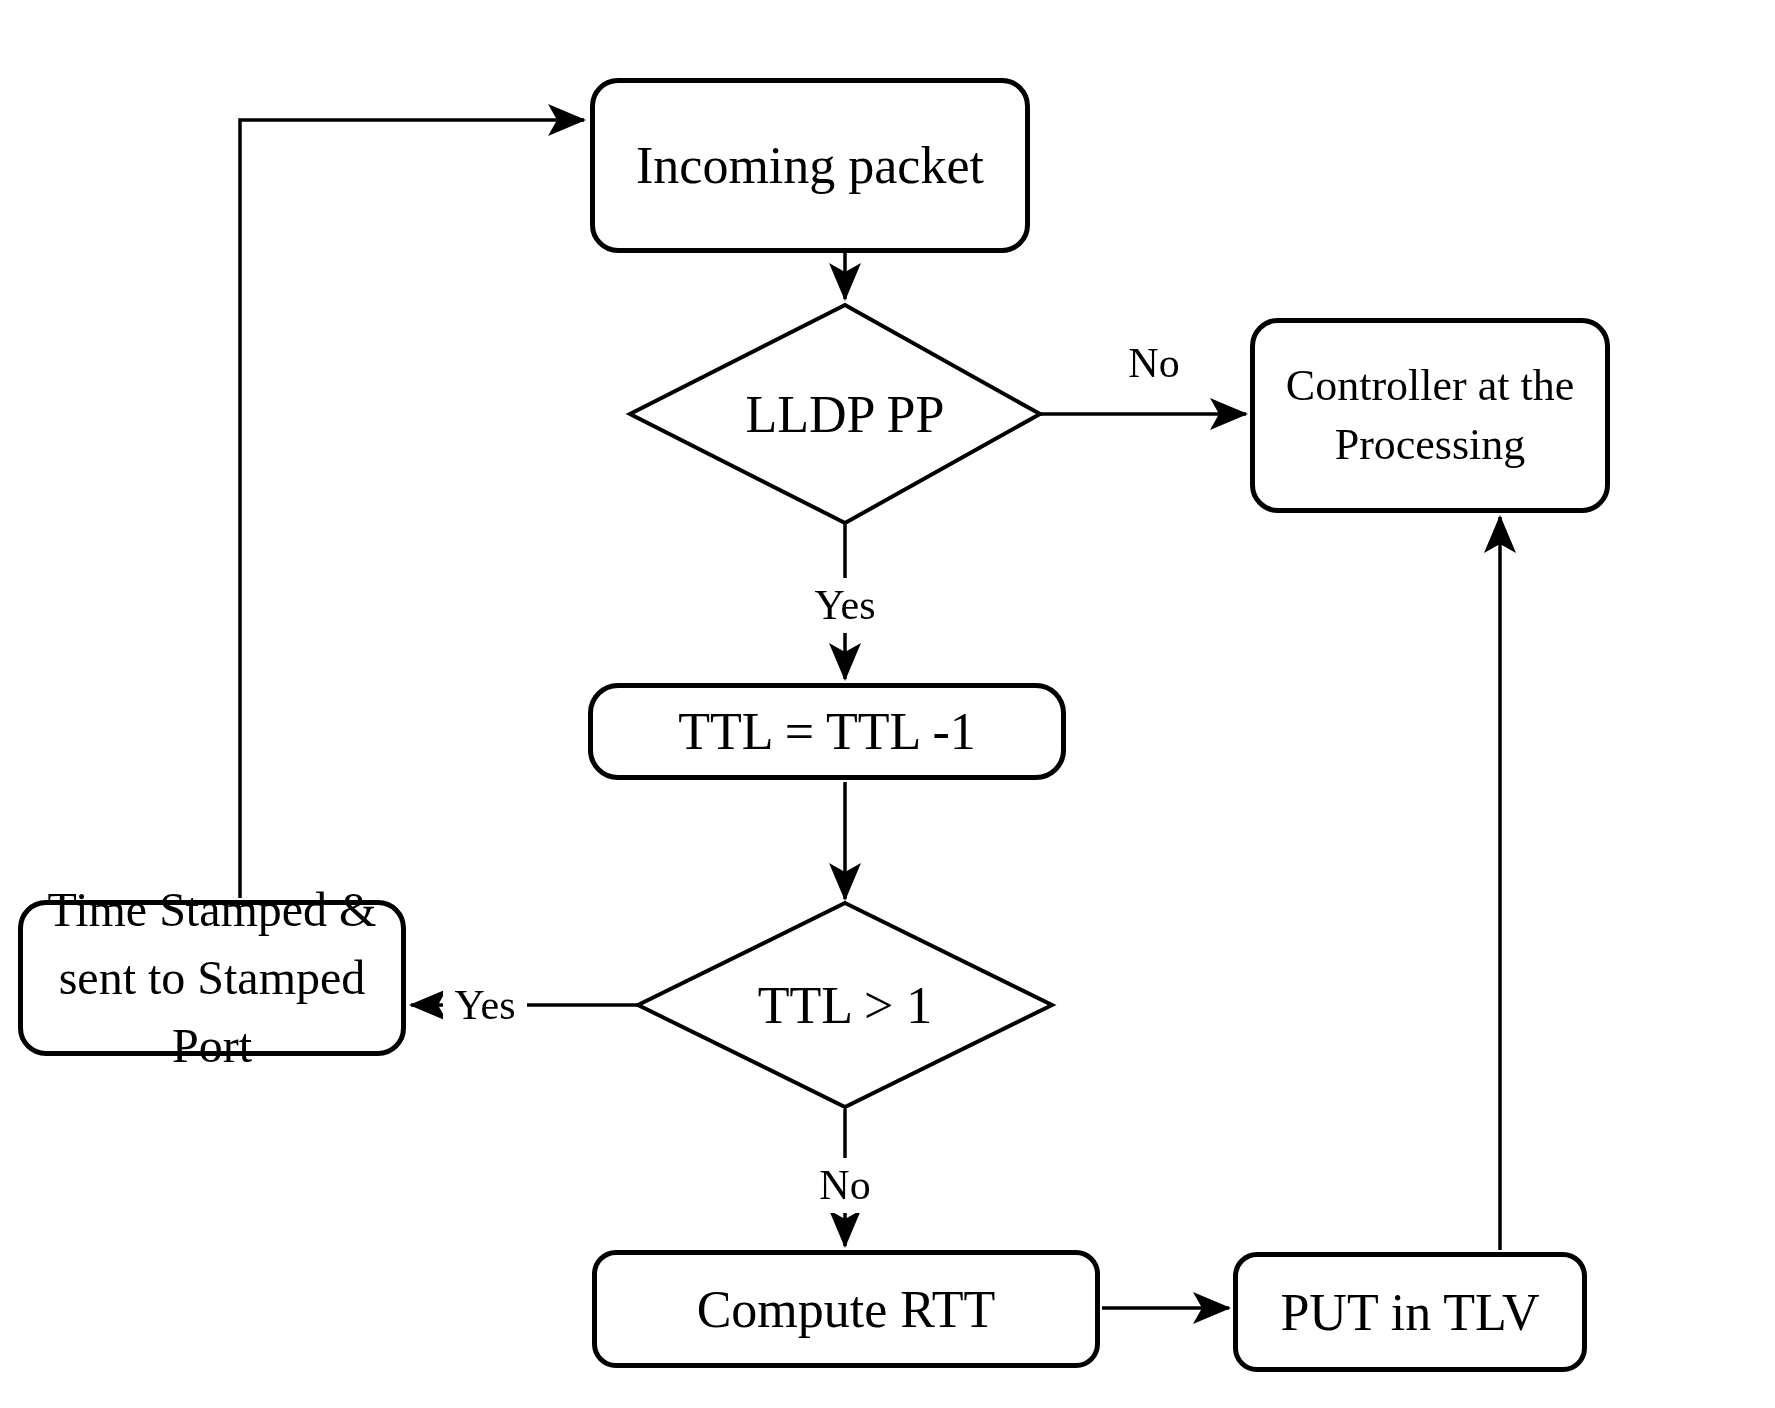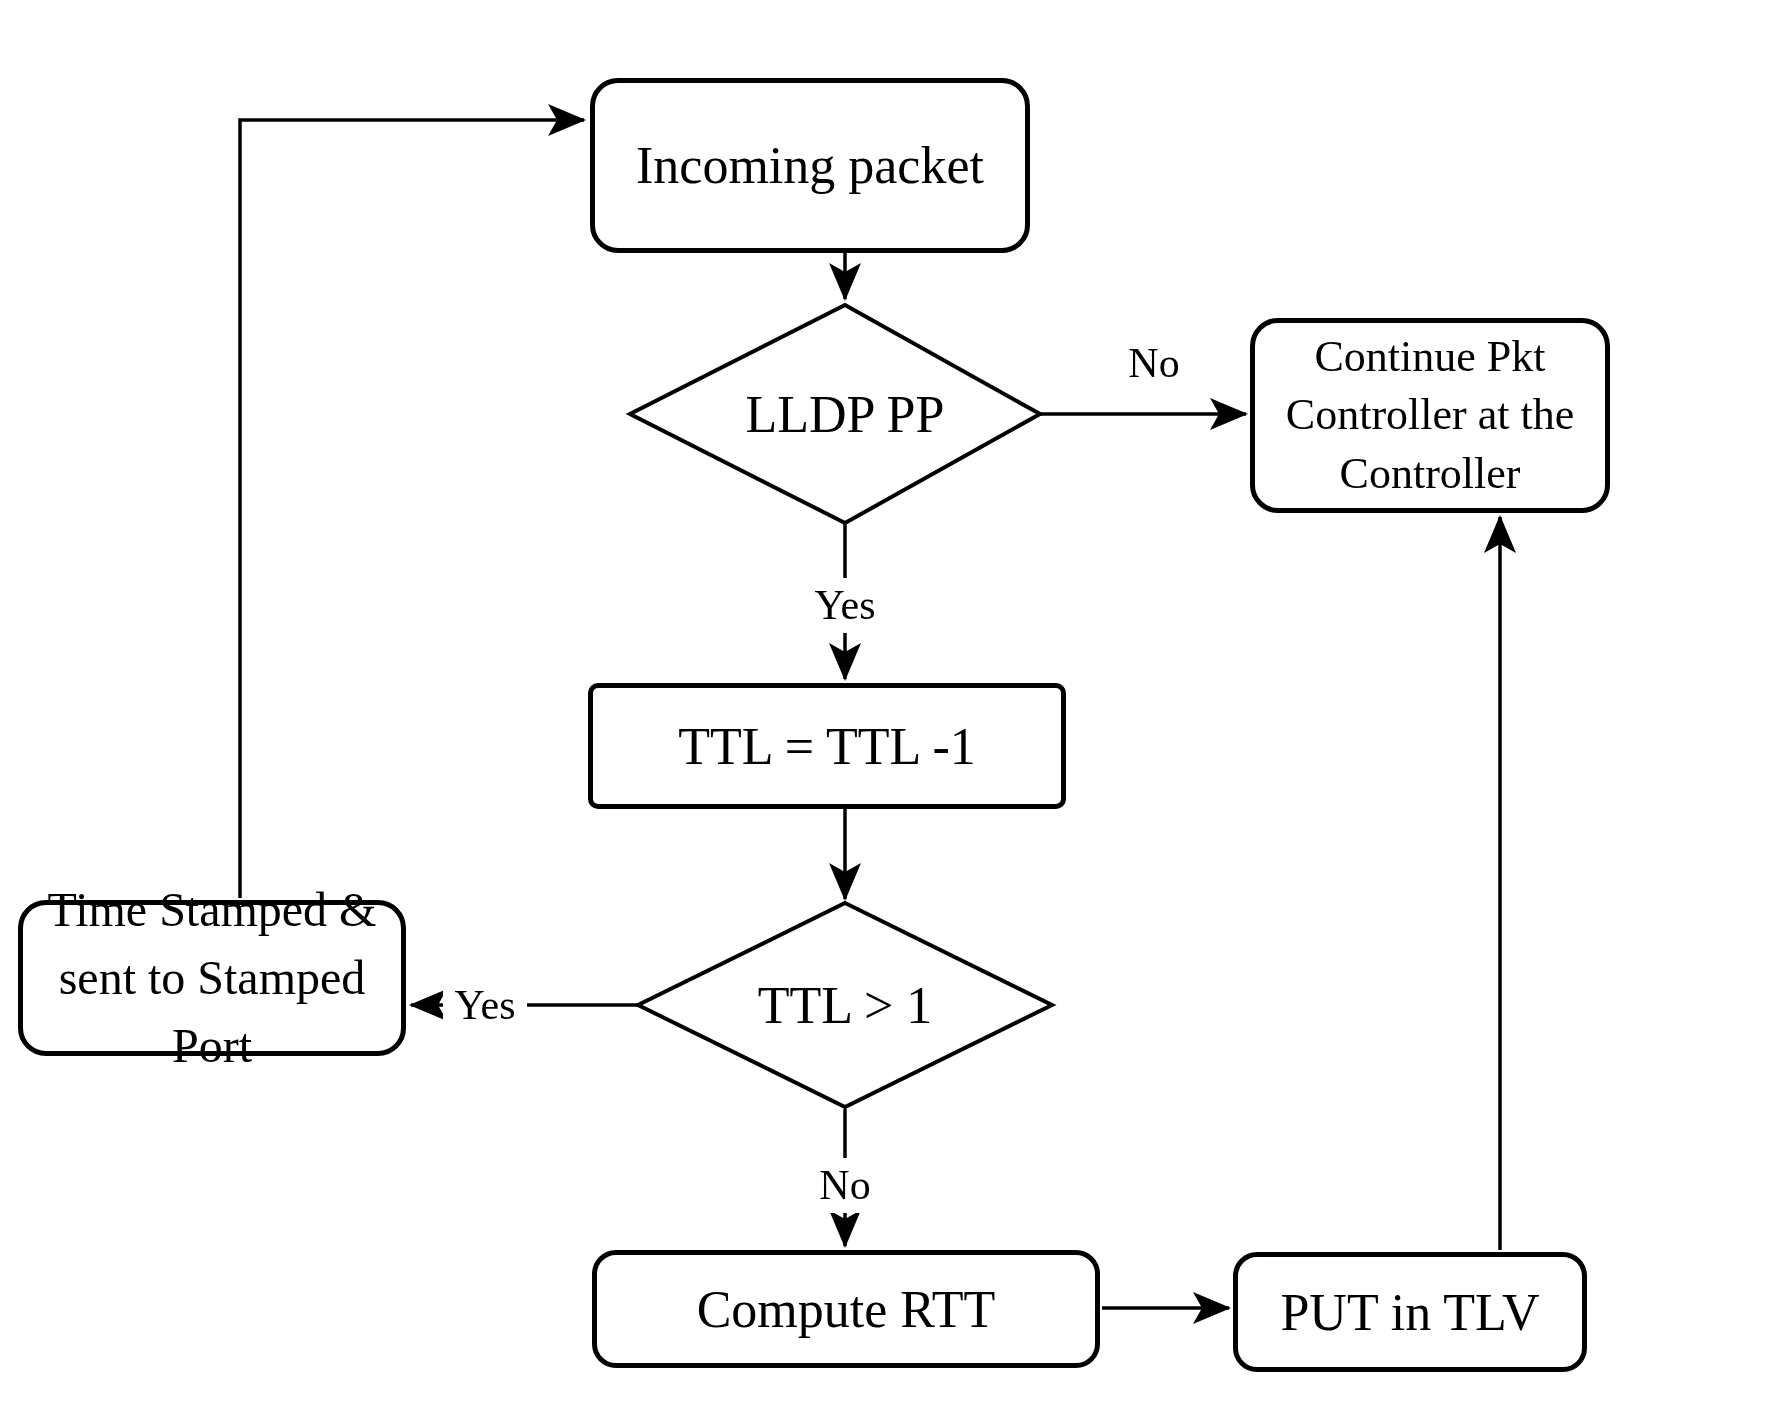--- a/index.html
+++ b/index.html
@@ -79,26 +79,25 @@
     <path d="M1102,1308 L1229,1308" fill="none" stroke="#000000" stroke-width="3.5" marker-end="url(#arrow)"></path>
     <path d="M1500,1250 L1500,517" fill="none" stroke="#000000" stroke-width="3.5" marker-end="url(#arrow)"></path>
     <path d="M240,898 L240,120 L584,120" fill="none" stroke="#000000" stroke-width="3.5" marker-end="url(#arrow)"></path>
   </svg>
 
   <div class="node" style="left:590px; top:30px; width:440px; height:175px;margin-top:48px;">
     <div>Incoming packet</div>
   </div>
 
   <div class="node small-text" style="left:1250px; top:318px; width:360px; height:195px;">
-    <div>Continue Pkt</div>
     <div>Controller at the</div>
-    <div>Controller</div>
+    <div>Processing</div>
   </div>
 
-  <div class="node" style="left:588px; top:683px; width:478px; height:126px; border-radius:10px;">
+  <div class="node" style="left:588px; top:683px; width:478px; height:97px; border-radius:30px;">
     <div>TTL = TTL -1</div>
   </div>
 
   <div class="node mid-text" style="left:18px; top:900px; width:388px; height:156px;">
     <div>Time Stamped &amp;</div>
     <div>sent to Stamped</div>
     <div>Port</div>
   </div>
 
   <div class="node" style="left:592px; top:1250px; width:508px; height:118px; border-radius:24px;">

